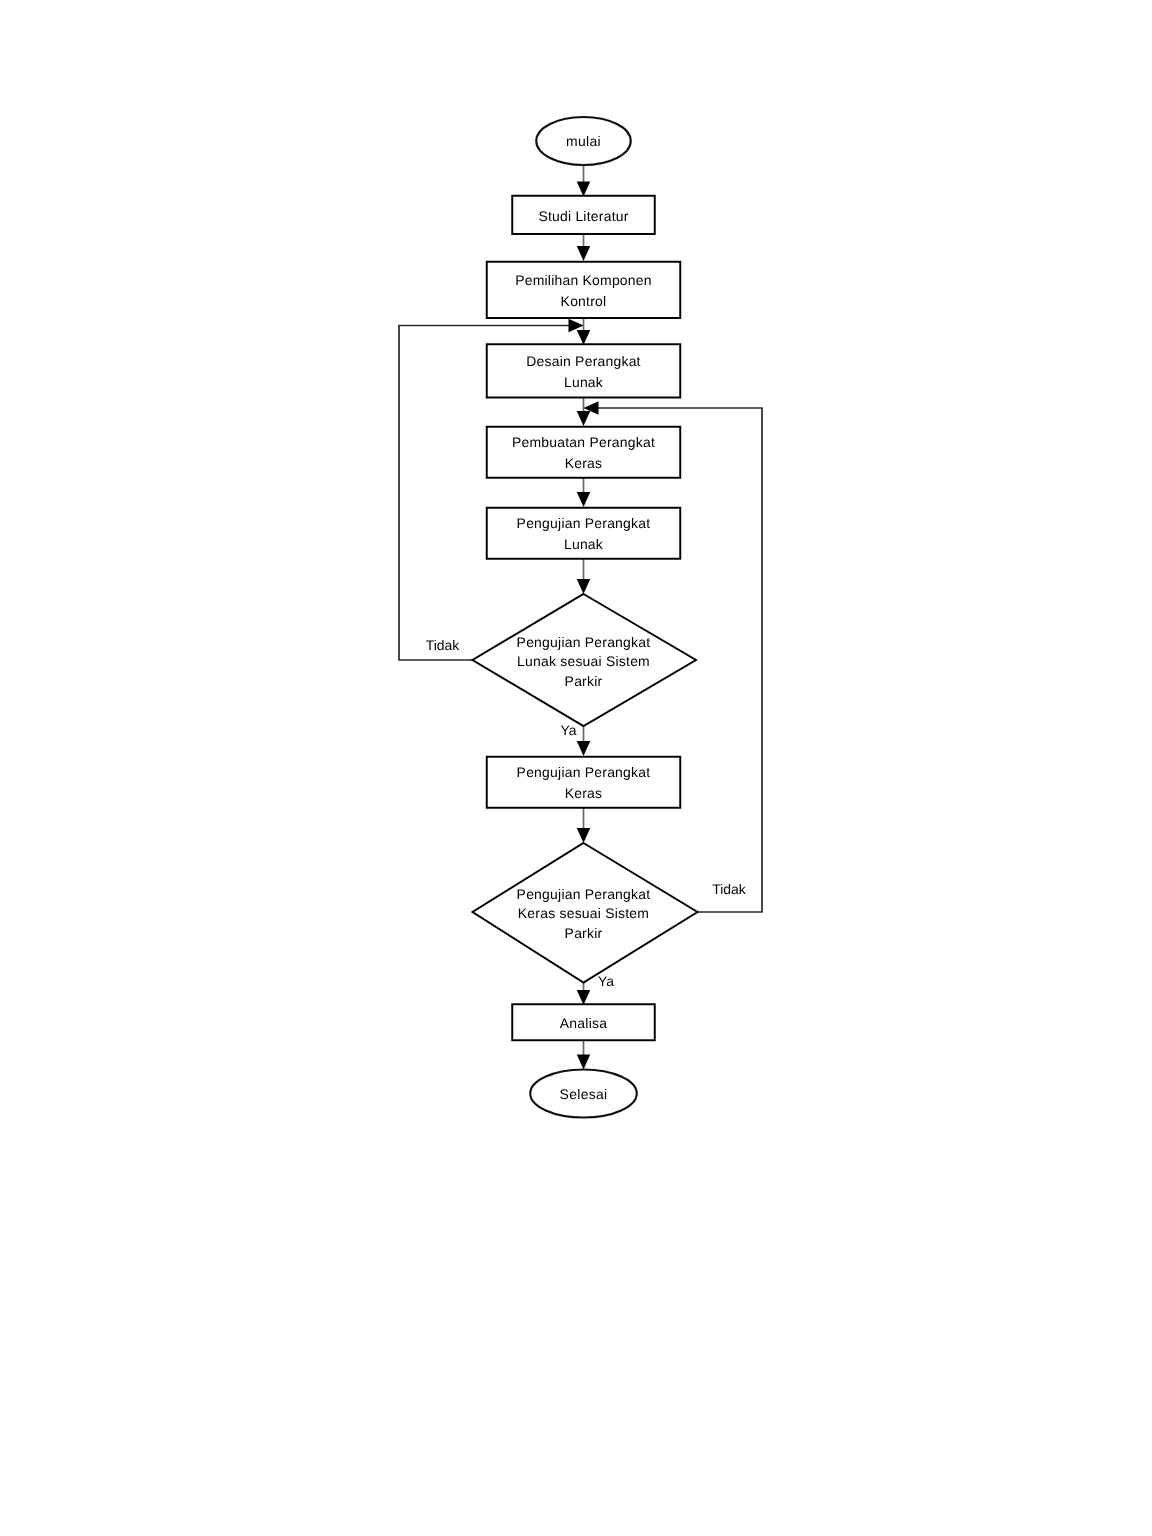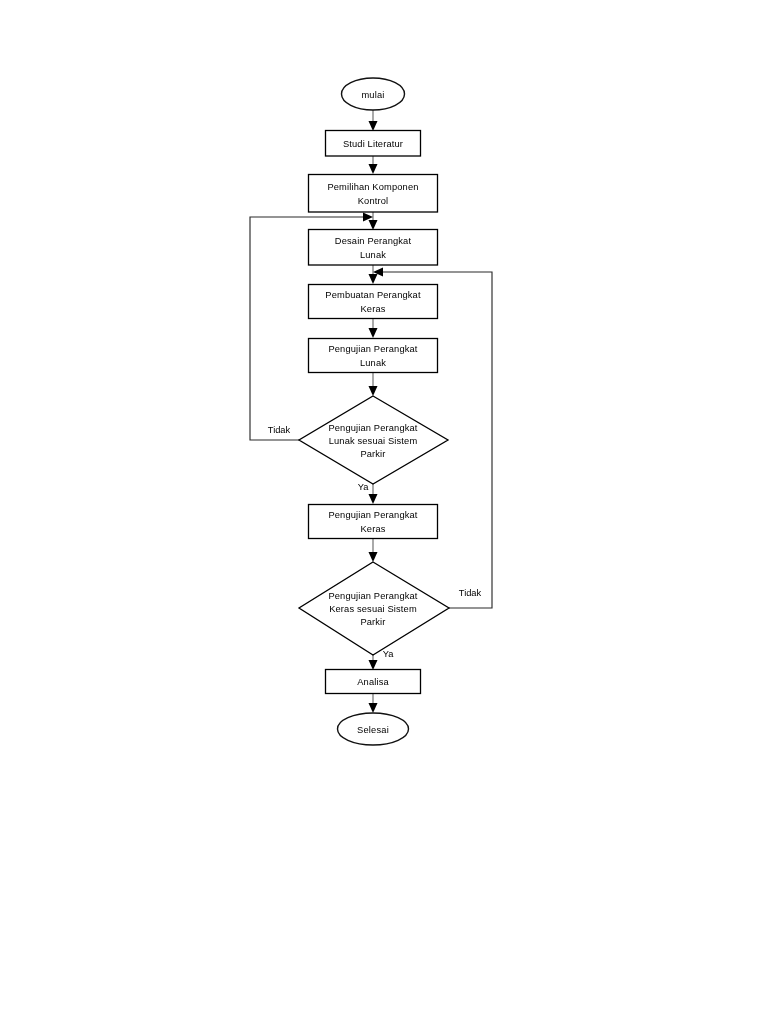--- a/index.html
+++ b/index.html
@@ -11,20 +11,21 @@
     width: 768px;
     height: 1024px;
     font-family: "Liberation Sans", sans-serif;
     overflow: hidden;
   }
   #flowchart-canvas {
     position: relative;
     width: 696px;
     height: 1024px;
     background: #ffffff;
+    margin-left: 16px;
   }
   svg.flow-svg {
     display: block;
     width: 768px;
     height: 1024px;
   }
   .node-shape {
     fill: #ffffff;
     stroke: #000000;
     stroke-width: 1.3;

